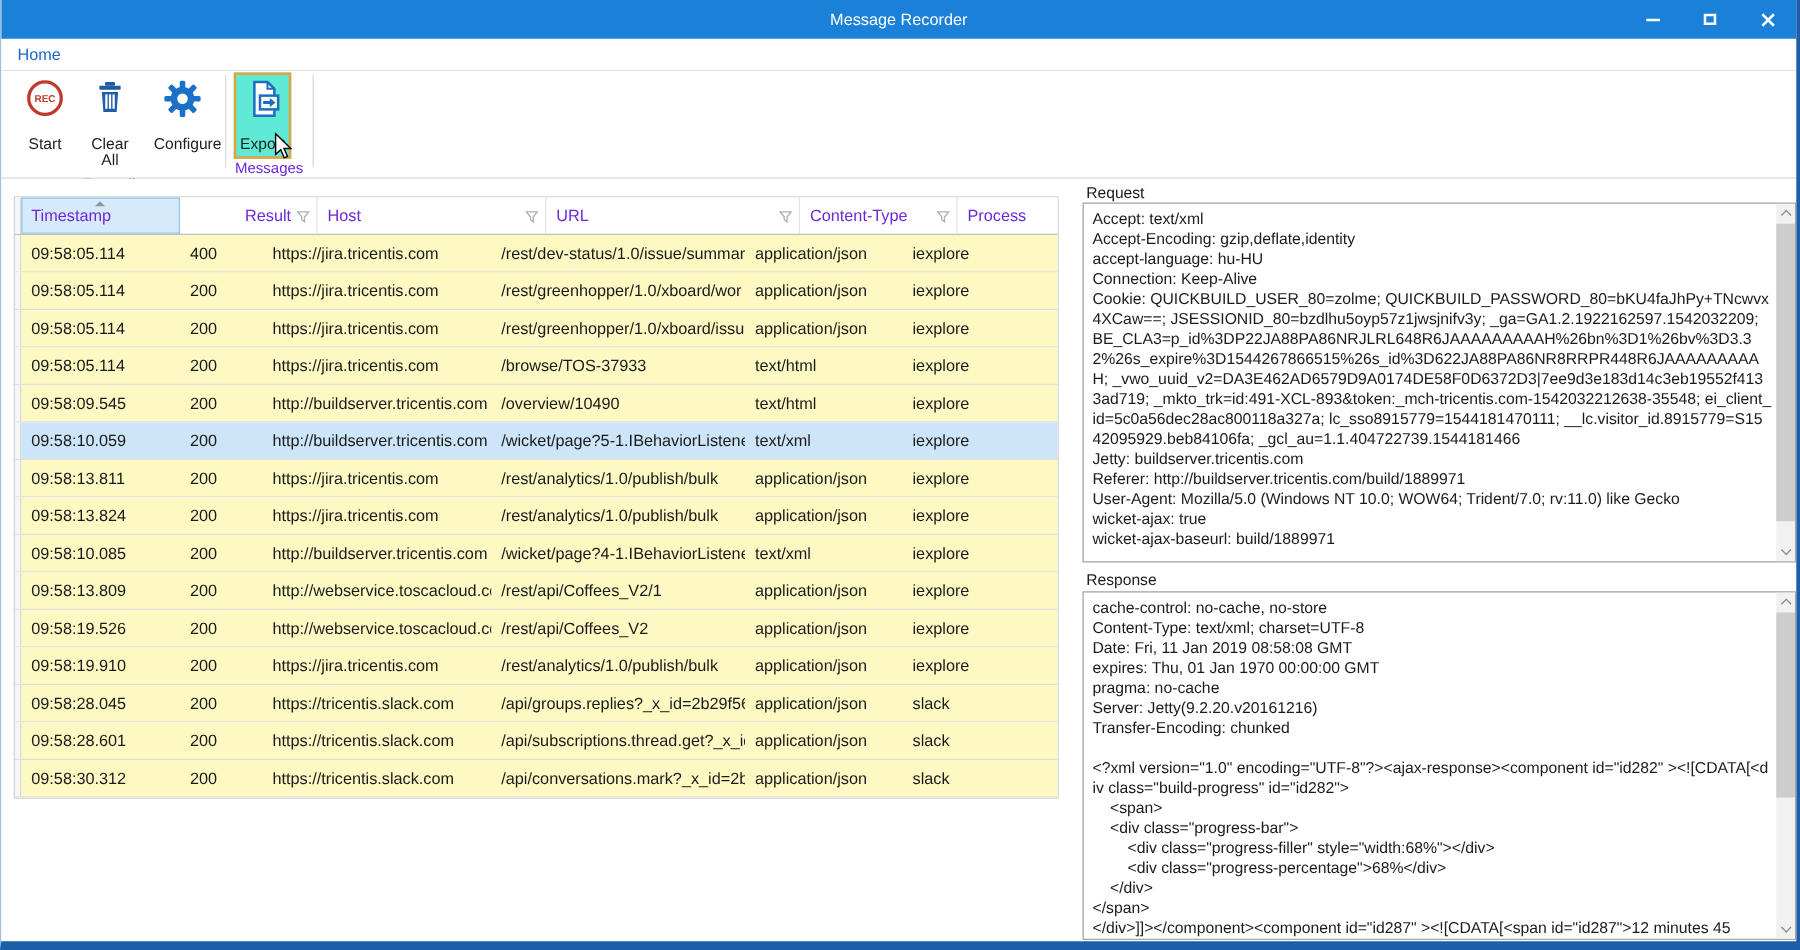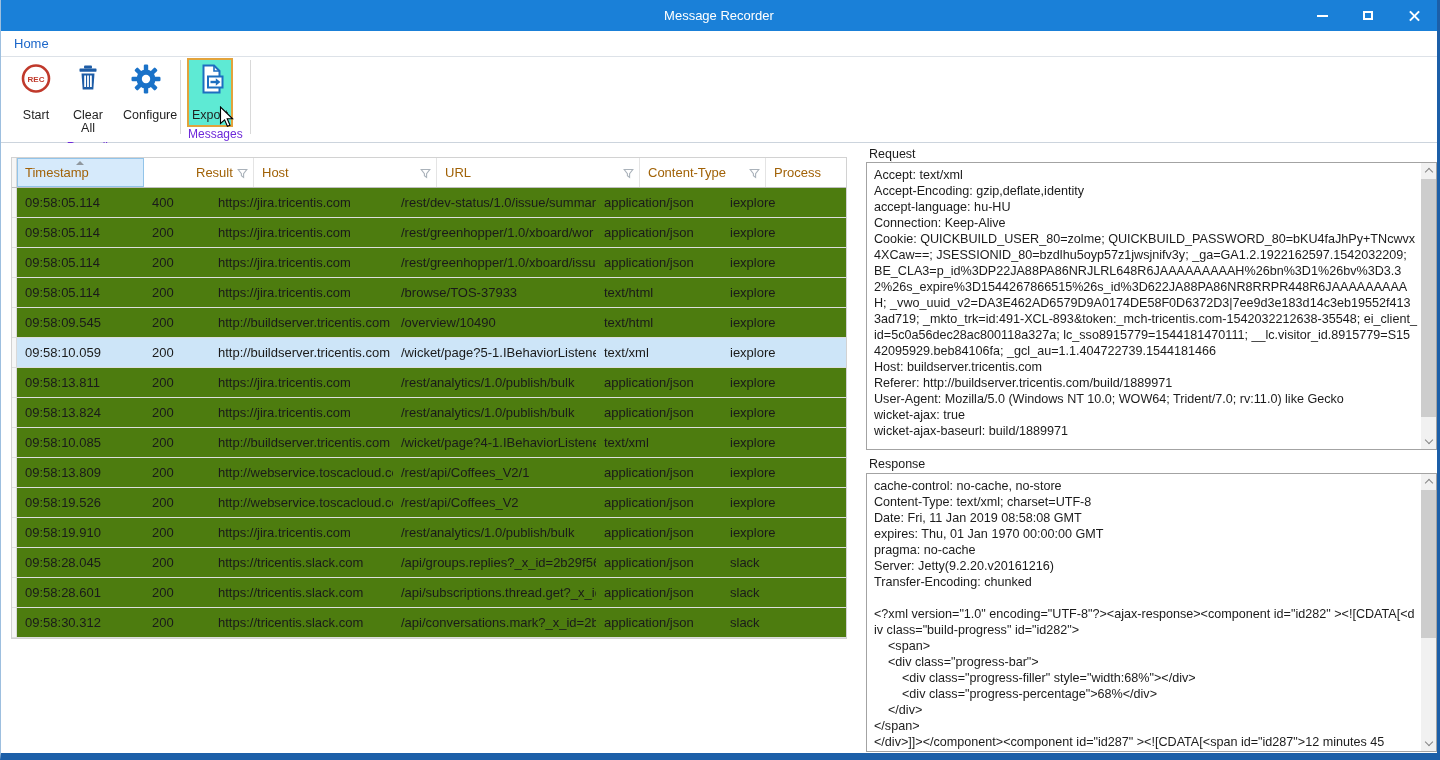--- a/index.html
+++ b/index.html
@@ -29,27 +29,27 @@
   .rbtn .icon{width:34px;height:34px;display:block;}
   .rbtn .blabel{display:inline-block;max-width:46px;margin-top:13px;}
   .rbtn.active{background:#5eead4;border-color:var(--accent-orange,#e2a33c);}
   .rsep{width:1px;background:#d9d9d9;margin:3px 5px 8px 5px;}
   
   .main{position:relative;height:609px;background:#fff;}
   
   .grid{position:absolute;left:10px;top:14px;width:836px;border:1px solid #d2d2d2;background:#fff;}
   .grid-header{display:flex;height:30px;border-bottom:1px solid #bfbfbf;background:#fff;}
   .gutter{width:5px;border-right:1px solid #d9d9d9;background:#f6f6f6;flex:none;}
-  .hcell{position:relative;border-right:1px solid #e4e4e4;font-size:13px;color:#a16207;
+  .hcell{position:relative;border-right:1px solid #e4e4e4;font-size:13px;color:#6d28d9;
     display:flex;align-items:center;padding-left:8px;flex:none;cursor:default;}
   .hcell.selected{background:#d6eafb;outline:1px solid #92c4e9;outline-offset:-1px;}
   .sortasc{position:absolute;top:3px;left:50%;margin-left:-4px;width:0;height:0;
     border-left:4px solid transparent;border-right:4px solid transparent;border-bottom:4px solid #8f979e;}
   .funnel{position:absolute;right:5px;top:9px;width:11px;height:11px;}
-  .grid-row{display:flex;height:30px;border-bottom:1px solid #dedede;font-size:13px;color:#1a1a1a;background:#4d7c0f;}
+  .grid-row{display:flex;height:30px;border-bottom:1px solid #dedede;font-size:13px;color:#1a1a1a;background:#fef9c3;}
   .grid-row.selected{background:var(--selected-row,#cde5f8);}
   .cell{padding-left:8px;display:flex;align-items:center;overflow:hidden;white-space:nowrap;flex:none;}
   
   .rightpanel{position:absolute;left:865px;top:0;width:571px;height:609px;}
   .plabel{position:absolute;left:3px;font-size:12.5px;color:#1b1b1b;}
   #req-label{top:4px;} #resp-label{top:314px;}
   .pbox{position:absolute;left:0;width:571px;border:1px solid #a3a3a3;background:#fff;overflow:hidden;}
   #req-box{top:19px;height:288px;} #resp-box{top:330px;height:279px;}
   .ptext{position:absolute;top:0;left:0;right:15px;bottom:0;padding:4px 4px 4px 7px;
     font-size:12.6px;line-height:16px;color:#1b1b1b;overflow:hidden;}
@@ -335,21 +335,21 @@
 
     <div class="rightpanel">
       <div class="plabel" id="req-label">Request</div>
       <div class="pbox" id="req-box">
         <div class="ptext" id="req-text">
             <div class="pline">Accept: text/xml</div>
             <div class="pline">Accept-Encoding: gzip,deflate,identity</div>
             <div class="pline">accept-language: hu-HU</div>
             <div class="pline">Connection: Keep-Alive</div>
             <div class="pline">Cookie: QUICKBUILD_USER_80=zolme; QUICKBUILD_PASSWORD_80=bKU4faJhPy+TNcwvx4XCaw==; JSESSIONID_80=bzdlhu5oyp57z1jwsjnifv3y; _ga=GA1.2.1922162597.1542032209; BE_CLA3=p_id%3DP22JA88PA86NRJLRL648R6JAAAAAAAAAH%26bn%3D1%26bv%3D3.32%26s_expire%3D1544267866515%26s_id%3D622JA88PA86NR8RRPR448R6JAAAAAAAAAH; _vwo_uuid_v2=DA3E462AD6579D9A0174DE58F0D6372D3|7ee9d3e183d14c3eb19552f4133ad719; _mkto_trk=id:491-XCL-893&amp;token:_mch-tricentis.com-1542032212638-35548; ei_client_id=5c0a56dec28ac800118a327a; lc_sso8915779=1544181470111; __lc.visitor_id.8915779=S1542095929.beb84106fa; _gcl_au=1.1.404722739.1544181466</div>
-            <div class="pline">Host: buildserver.tricentis.com</div>
+            <div class="pline">Jetty: buildserver.tricentis.com</div>
             <div class="pline">Referer: http://buildserver.tricentis.com/build/1889971</div>
             <div class="pline">User-Agent: Mozilla/5.0 (Windows NT 10.0; WOW64; Trident/7.0; rv:11.0) like Gecko</div>
             <div class="pline">wicket-ajax: true</div>
             <div class="pline">wicket-ajax-baseurl: build/1889971</div>
           </div>
         <div class="sbar">
           <div class="sbtn up">
               <span class="chev"></span>
             </div>
           <div class="sthumb" id="req-thumb"></div>

